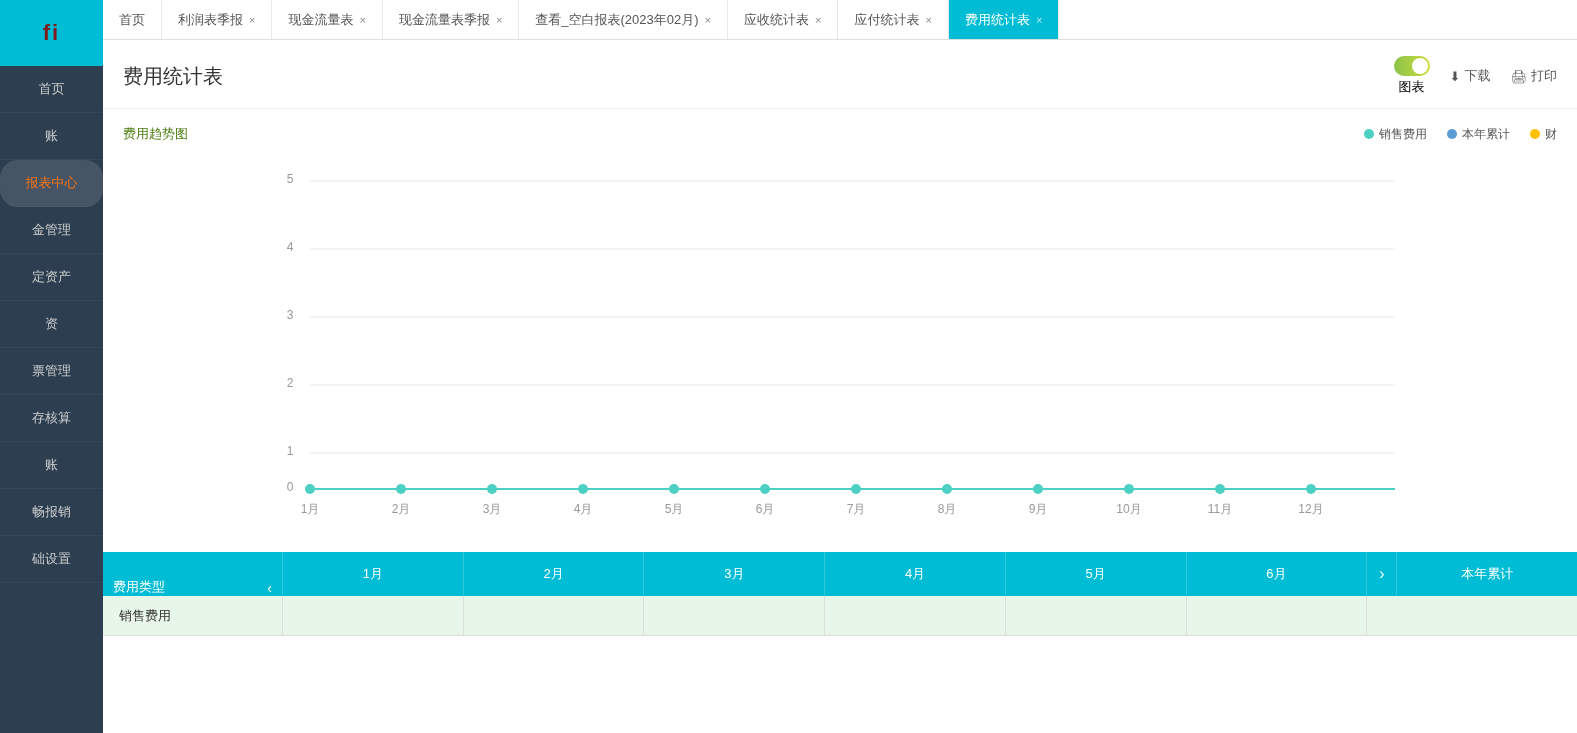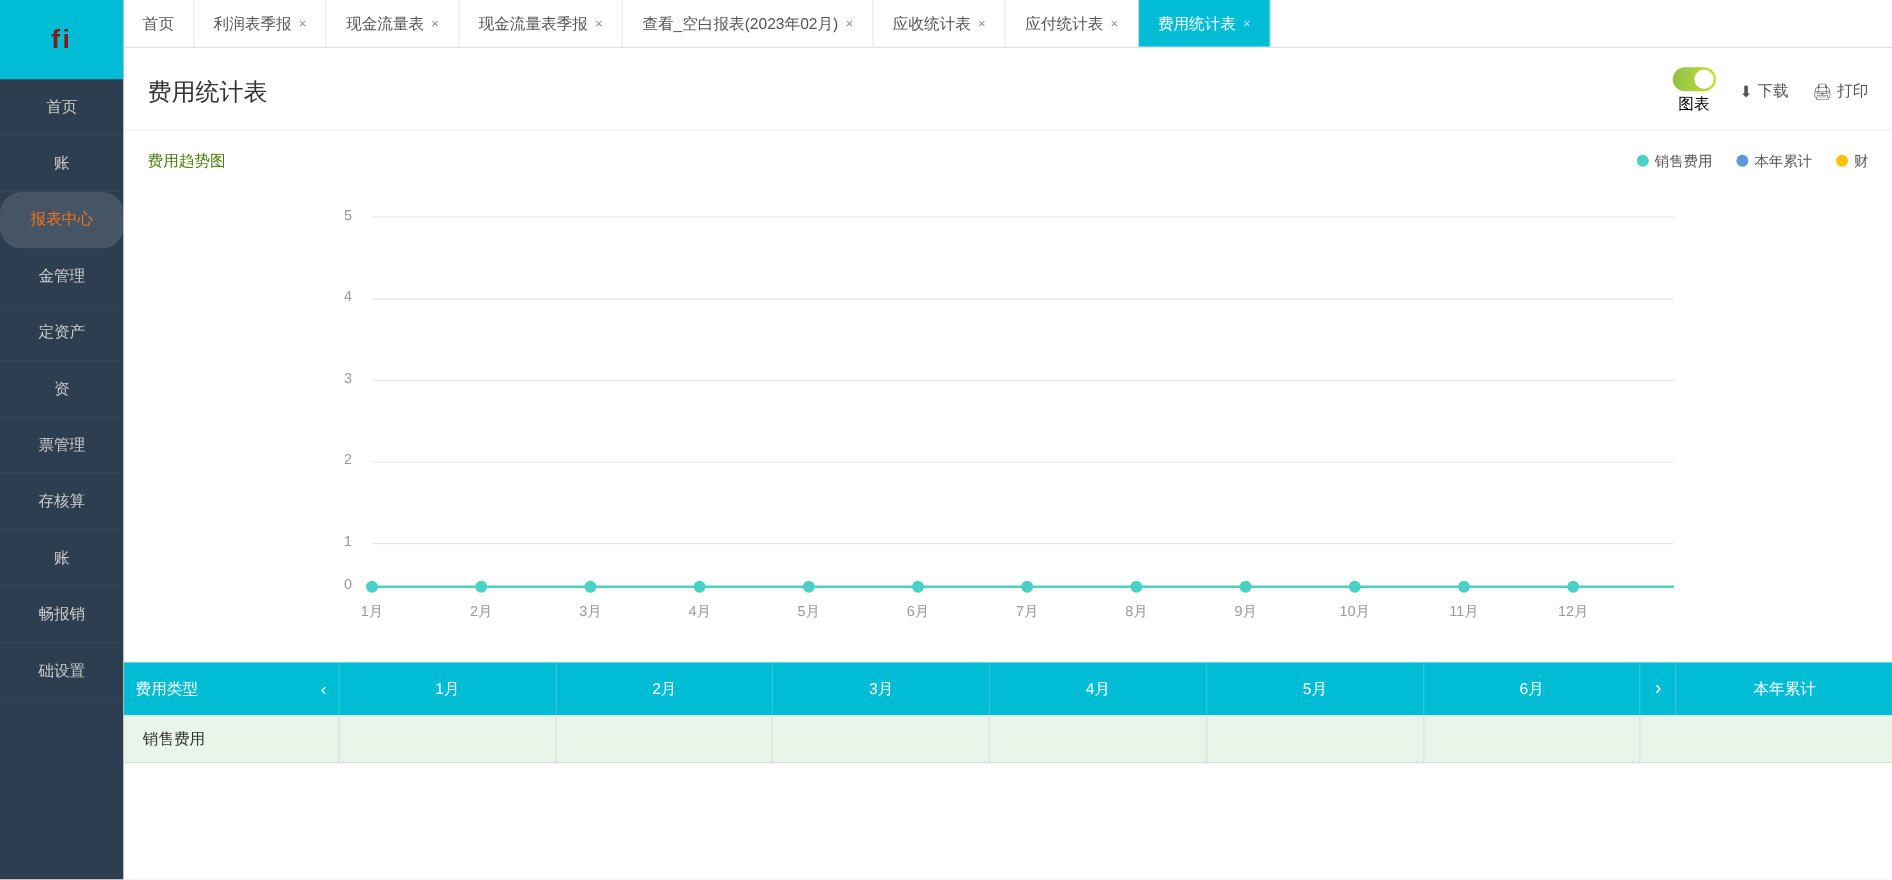--- a/index.html
+++ b/index.html
@@ -195,21 +195,21 @@
       height: 100%;
       display: flex;
       align-items: center;
       justify-content: center;
       border-right: 1px solid rgba(255,255,255,0.2);
     }
     .th-cell:last-child { border-right: none; }
     .th-type {
       flex: 0 0 180px;
       display: flex;
-      align-items: center;
+      align-items: flex-end;
       justify-content: space-between;
       padding: 0 10px;
     }
     .th-nav-btn {
       color: white;
       cursor: pointer;
       font-size: 14px;
     }
     .table-data-row {
       display: flex;

